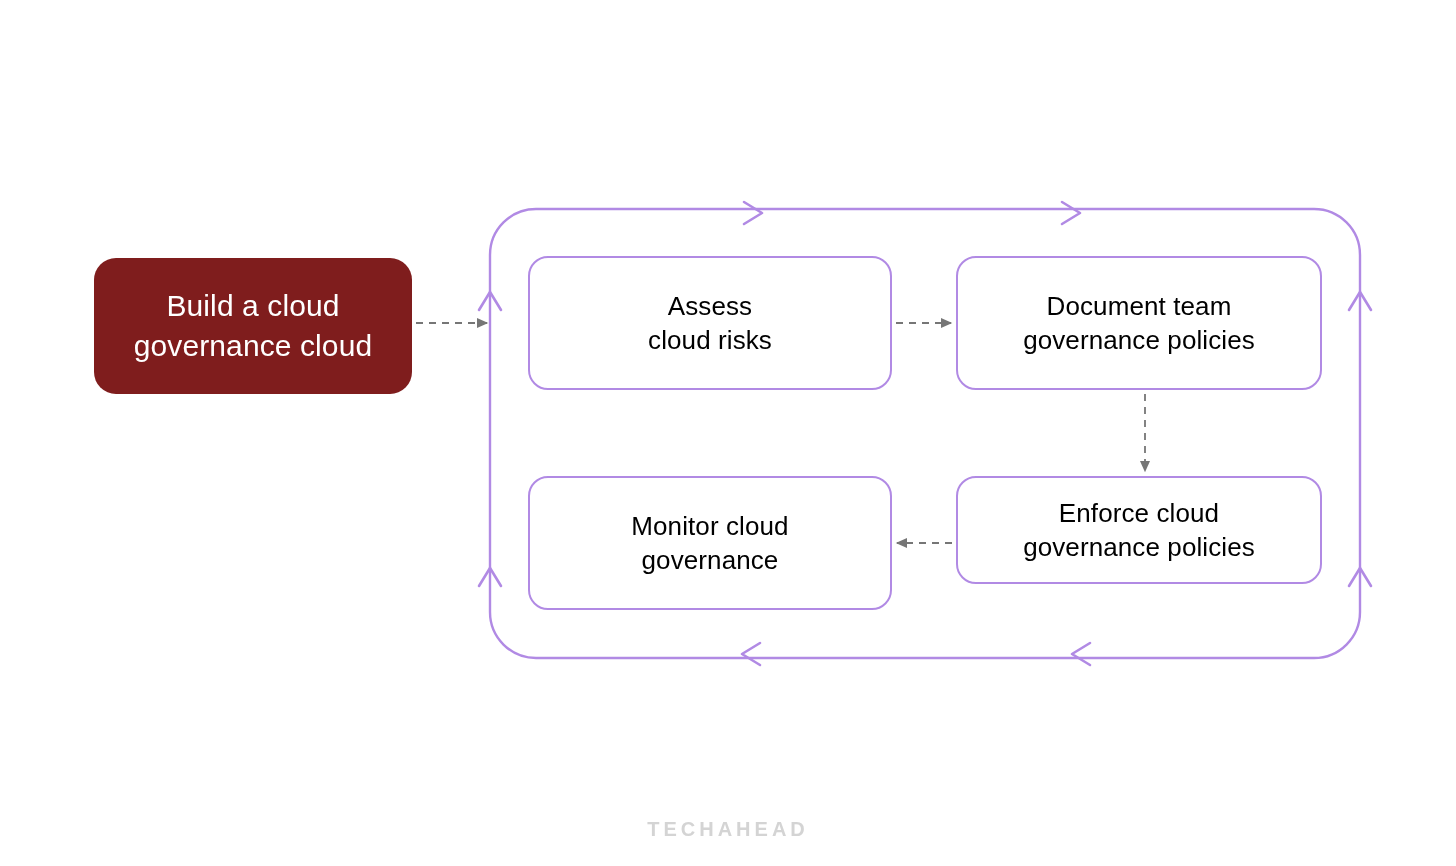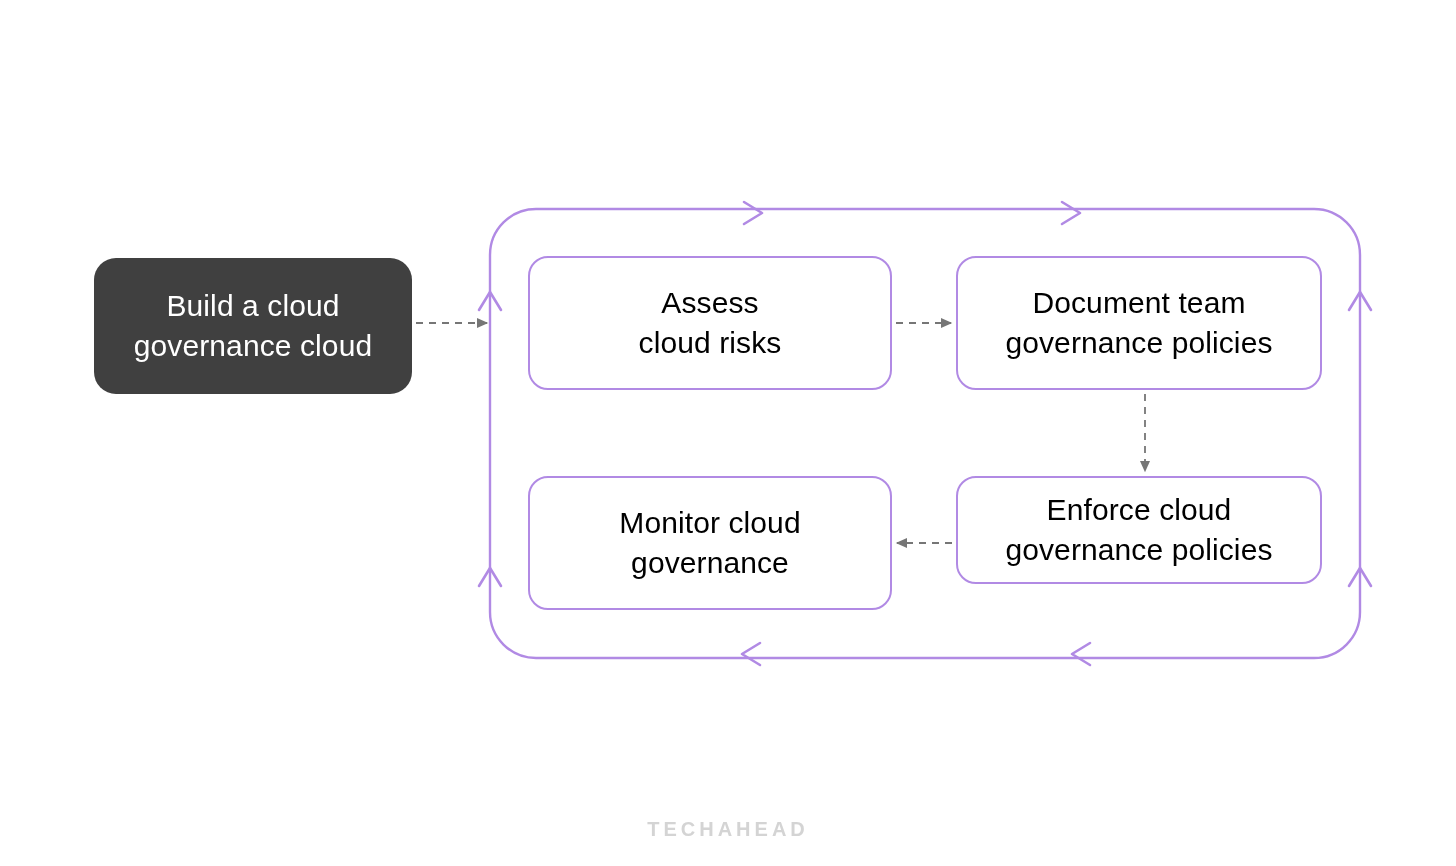--- a/index.html
+++ b/index.html
@@ -40,33 +40,33 @@
     text-align: center;
     line-height: 1.32;
     letter-spacing: 0.1px;
   }
 
   .node-start {
     left: 94px;
     top: 258px;
     width: 318px;
     height: 136px;
-    background: #404040;
+    background: #7f1d1d;
     border-radius: 22px;
     color: #ffffff;
     font-size: 30px;
     padding: 0 16px;
   }
 
   .node-step {
     background: #ffffff;
     border: 2px solid #b18ae4;
     border-radius: 20px;
     color: #000000;
-    font-size: 30px;
+    font-size: 26px;
     padding: 0 20px;
   }
 
   .node-assess   { left: 528px;  top: 256px; width: 364px; height: 134px; }
   .node-document { left: 956px;  top: 256px; width: 366px; height: 134px; }
   .node-monitor  { left: 528px;  top: 476px; width: 364px; height: 134px; align-items: center; }
   .node-enforce  { left: 956px;  top: 476px; width: 366px; height: 108px; }
 
   .node-text { display: block; }
 

